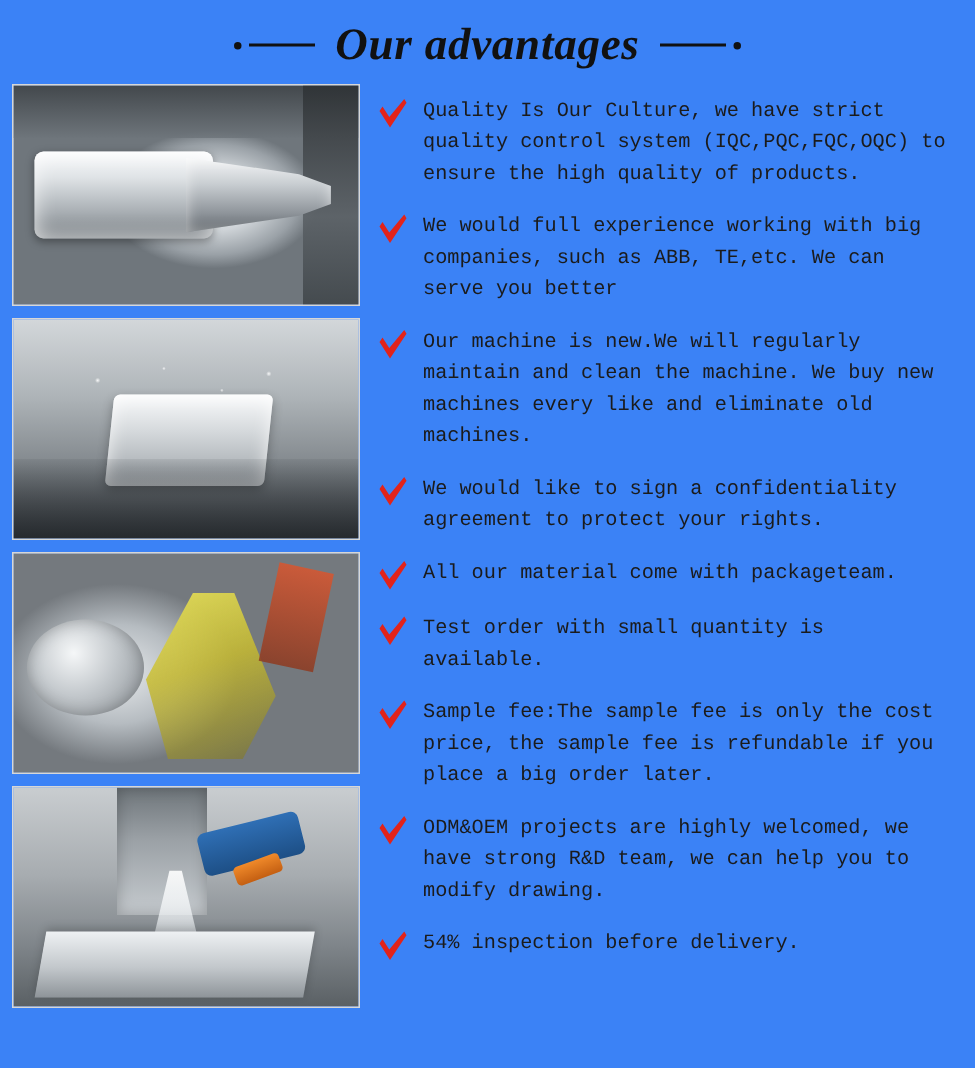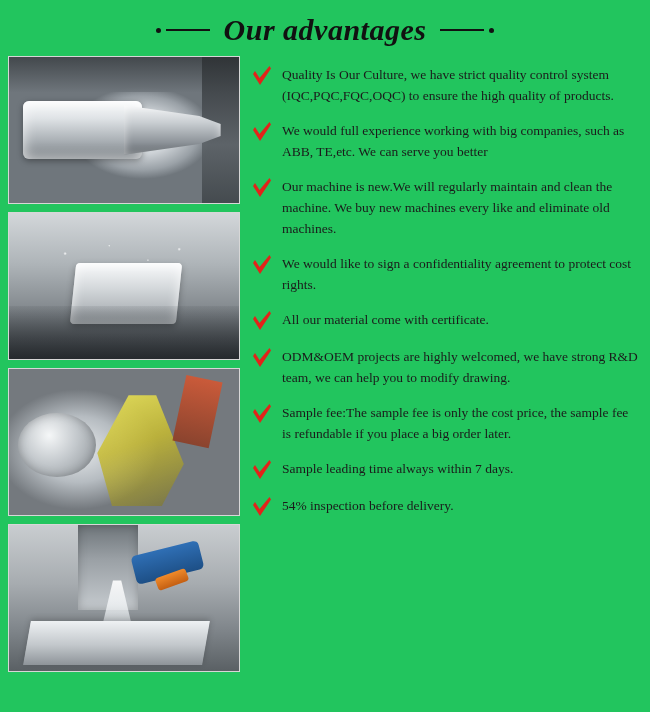--- a/index.html
+++ b/index.html
@@ -11,21 +11,21 @@
     width: 650px;
     height: 712px;
     overflow: hidden;
     font-family: "Liberation Sans", sans-serif;
     color: #222;
   }
   .page {
     position: relative;
     width: 650px;
     height: 712px;
-    background: #22c55e;
+    background: #3b82f6;
   }
 
   
   .header {
     display: flex;
     align-items: center;
     justify-content: center;
     gap: 14px;
     height: 52px;
     padding-top: 4px;
@@ -248,21 +248,21 @@
     flex: 0 0 auto;
     width: 20px;
     height: 22px;
     margin-top: 1px;
   }
   .check svg { display: block; }
   .item-text {
     font-size: 13.5px;
     line-height: 21px;
     color: #1b1b1b;
-    font-family: Liberation Serif, serif;
+    font-family: Liberation Mono, monospace;
   }
 </style>
 </head>
 <body>
 
 <div class="page">
 
   <div class="header">
     <span class="deco">
       <span class="dot"></span>
@@ -323,60 +323,60 @@
         </span>
         <span class="item-text">Our machine is new.We will regularly maintain and clean the machine. We buy new machines every like and eliminate old machines.</span>
       </div>
 
       <div class="item">
         <span class="check">
           <svg width="20" height="22" viewBox="0 0 20 22">
               <path d="M1 9 L3 6 L7.5 13 L17.5 1 L19 3.5 L8 20 Z" fill="#e2231a"></path>
             </svg>
         </span>
-        <span class="item-text">We would like to sign a confidentiality agreement to protect cost rights.</span>
-      </div>
-
-      <div class="item">
-        <span class="check">
-          <svg width="20" height="22" viewBox="0 0 20 22">
-              <path d="M1 9 L3 6 L7.5 13 L17.5 1 L19 3.5 L8 20 Z" fill="#e2231a"></path>
-            </svg>
-        </span>
-        <span class="item-text">All our material come with certificate.</span>
-      </div>
-
+        <span class="item-text">We would like to sign a confidentiality agreement to protect your rights.</span>
+      </div>
+
+      <div class="item">
+        <span class="check">
+          <svg width="20" height="22" viewBox="0 0 20 22">
+              <path d="M1 9 L3 6 L7.5 13 L17.5 1 L19 3.5 L8 20 Z" fill="#e2231a"></path>
+            </svg>
+        </span>
+        <span class="item-text">All our material come with packageteam.</span>
+      </div>
+
+      <div class="item">
+        <span class="check">
+          <svg width="20" height="22" viewBox="0 0 20 22">
+              <path d="M1 9 L3 6 L7.5 13 L17.5 1 L19 3.5 L8 20 Z" fill="#e2231a"></path>
+            </svg>
+        </span>
+        <span class="item-text">Test order with small quantity is available.</span>
+      </div>
+
+      <div class="item">
+        <span class="check">
+          <svg width="20" height="22" viewBox="0 0 20 22">
+              <path d="M1 9 L3 6 L7.5 13 L17.5 1 L19 3.5 L8 20 Z" fill="#e2231a"></path>
+            </svg>
+        </span>
+        <span class="item-text">Sample fee:The sample fee is only the cost price, the sample fee is refundable if you place a big order later.</span>
+      </div>
 
       <div class="item">
         <span class="check">
           <svg width="20" height="22" viewBox="0 0 20 22">
               <path d="M1 9 L3 6 L7.5 13 L17.5 1 L19 3.5 L8 20 Z" fill="#e2231a"></path>
             </svg>
         </span>
         <span class="item-text">ODM&amp;OEM projects are highly welcomed, we have strong R&amp;D team, we can help you to modify drawing.</span>
       </div>
 
-      <div class="item">
-        <span class="check">
-          <svg width="20" height="22" viewBox="0 0 20 22">
-              <path d="M1 9 L3 6 L7.5 13 L17.5 1 L19 3.5 L8 20 Z" fill="#e2231a"></path>
-            </svg>
-        </span>
-        <span class="item-text">Sample fee:The sample fee is only the cost price, the sample fee is refundable if you place a big order later.</span>
-      </div>
-
-
-      <div class="item">
-        <span class="check">
-          <svg width="20" height="22" viewBox="0 0 20 22">
-              <path d="M1 9 L3 6 L7.5 13 L17.5 1 L19 3.5 L8 20 Z" fill="#e2231a"></path>
-            </svg>
-        </span>
-        <span class="item-text">Sample leading time always within 7 days.</span>
-      </div>
+
 
       <div class="item">
         <span class="check">
           <svg width="20" height="22" viewBox="0 0 20 22">
               <path d="M1 9 L3 6 L7.5 13 L17.5 1 L19 3.5 L8 20 Z" fill="#e2231a"></path>
             </svg>
         </span>
         <span class="item-text">54% inspection before delivery.</span>
       </div>
 

